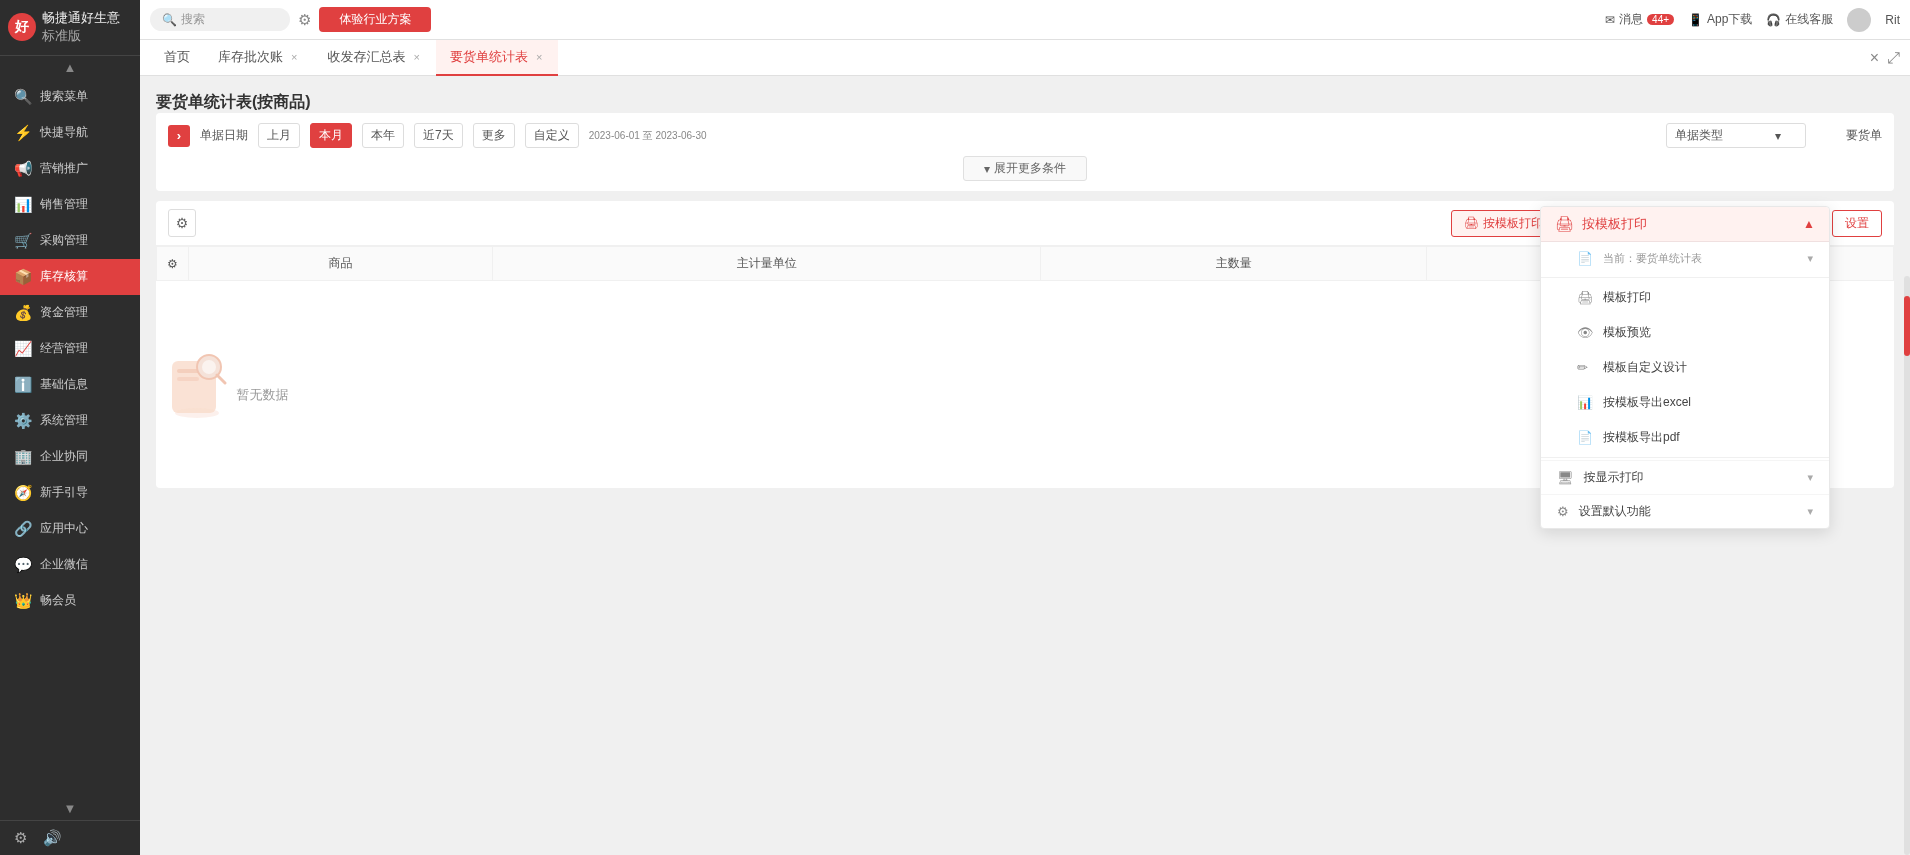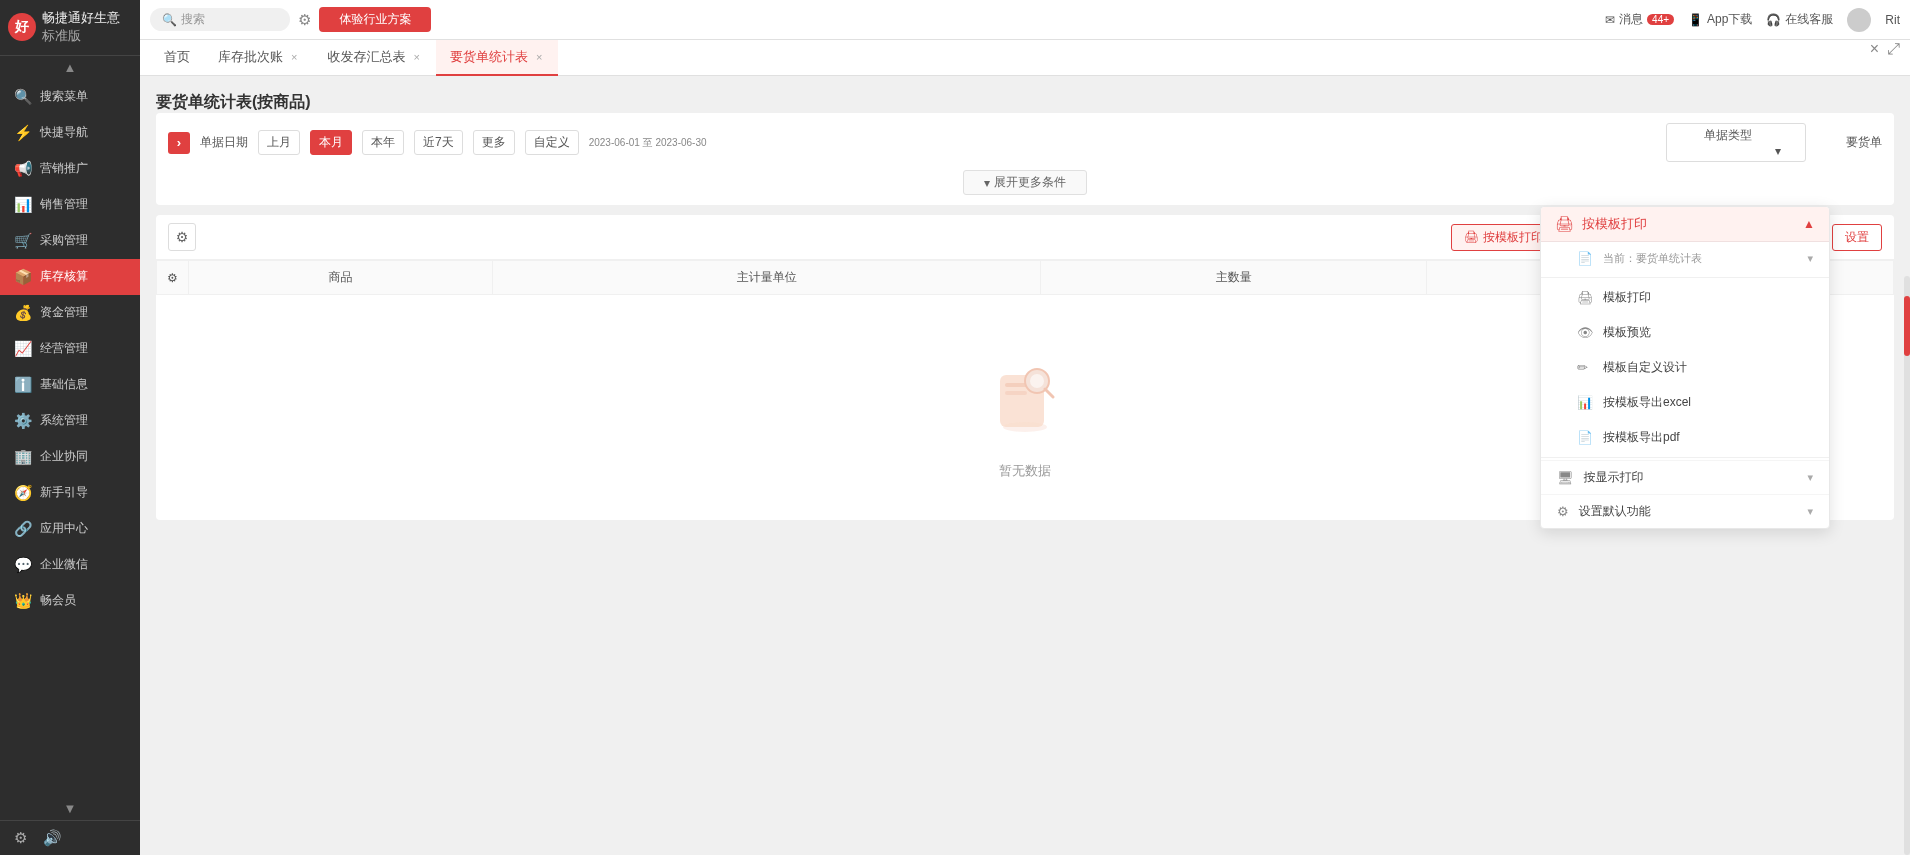--- a/index.html
+++ b/index.html
@@ -109,21 +109,21 @@
     .topbar-avatar {
       width: 24px; height: 24px;
       background: #ccc;
       border-radius: 50%;
     }
     .topbar-username { font-size: 12px; color: #555; }
 
     
     .tabs {
       background: #fff;
-      display: flex; align-items: flex-start;
+      display: flex; align-items: center;
       padding: 0 10px;
       height: 36px;
       border-bottom: 1px solid #e0e0e0;
       gap: 0;
       flex-shrink: 0;
     }
     .tab {
       padding: 0 14px;
       height: 36px;
       display: flex; align-items: center; gap: 6px;
@@ -201,21 +201,21 @@
     .filter-select {
       border: 1px solid #ddd;
       border-radius: 3px;
       padding: 3px 24px 3px 8px;
       font-size: 12px;
       color: #555;
       background: #fff;
       cursor: pointer;
       min-width: 140px;
       position: relative;
-      display: flex; align-items: center;  flex-direction: column;
+      display: flex; align-items: center; 
     }
     .expand-more-row {
       display: flex; justify-content: center;
     }
     .expand-more-btn {
       display: flex; align-items: center; gap: 4px;
       background: #f9f9f9;
       border: 1px solid #e0e0e0;
       border-radius: 3px;
       padding: 3px 20px;
@@ -324,21 +324,21 @@
       border: 1px solid #f0f0f0;
       padding: 8px 10px;
       font-size: 12px;
       color: #333;
       text-align: center;
     }
     .table-settings-col { width: 30px; }
 
     
     .empty-state {
-      display: flex; flex-direction: column; align-items: center;
+      display: flex; flex-direction: row; align-items: center;
       padding: 60px 0 40px;
     }
     .empty-icon {
       font-size: 64px;
       margin-bottom: 12px;
       opacity: 0.6;
     }
     .empty-text { font-size: 13px; color: #999; }
 
     

